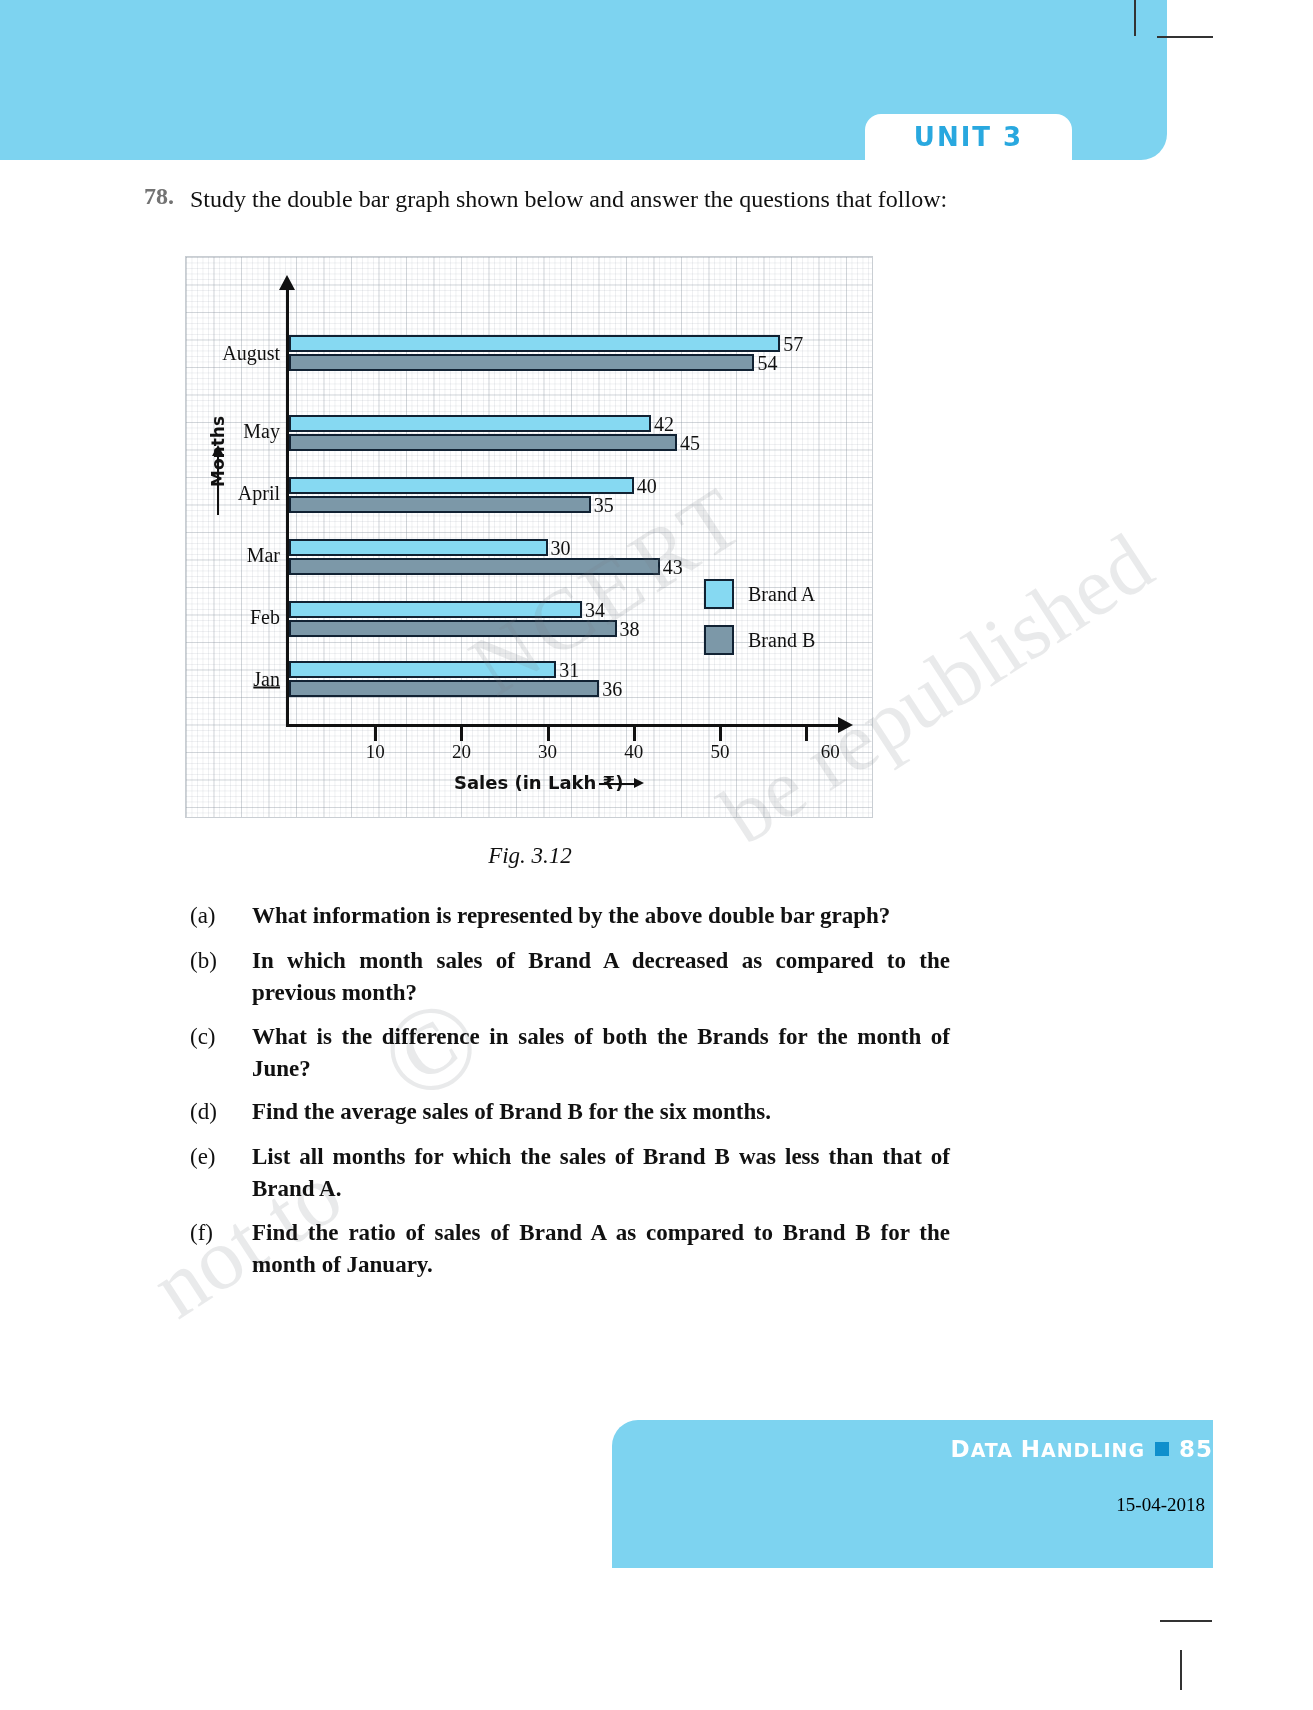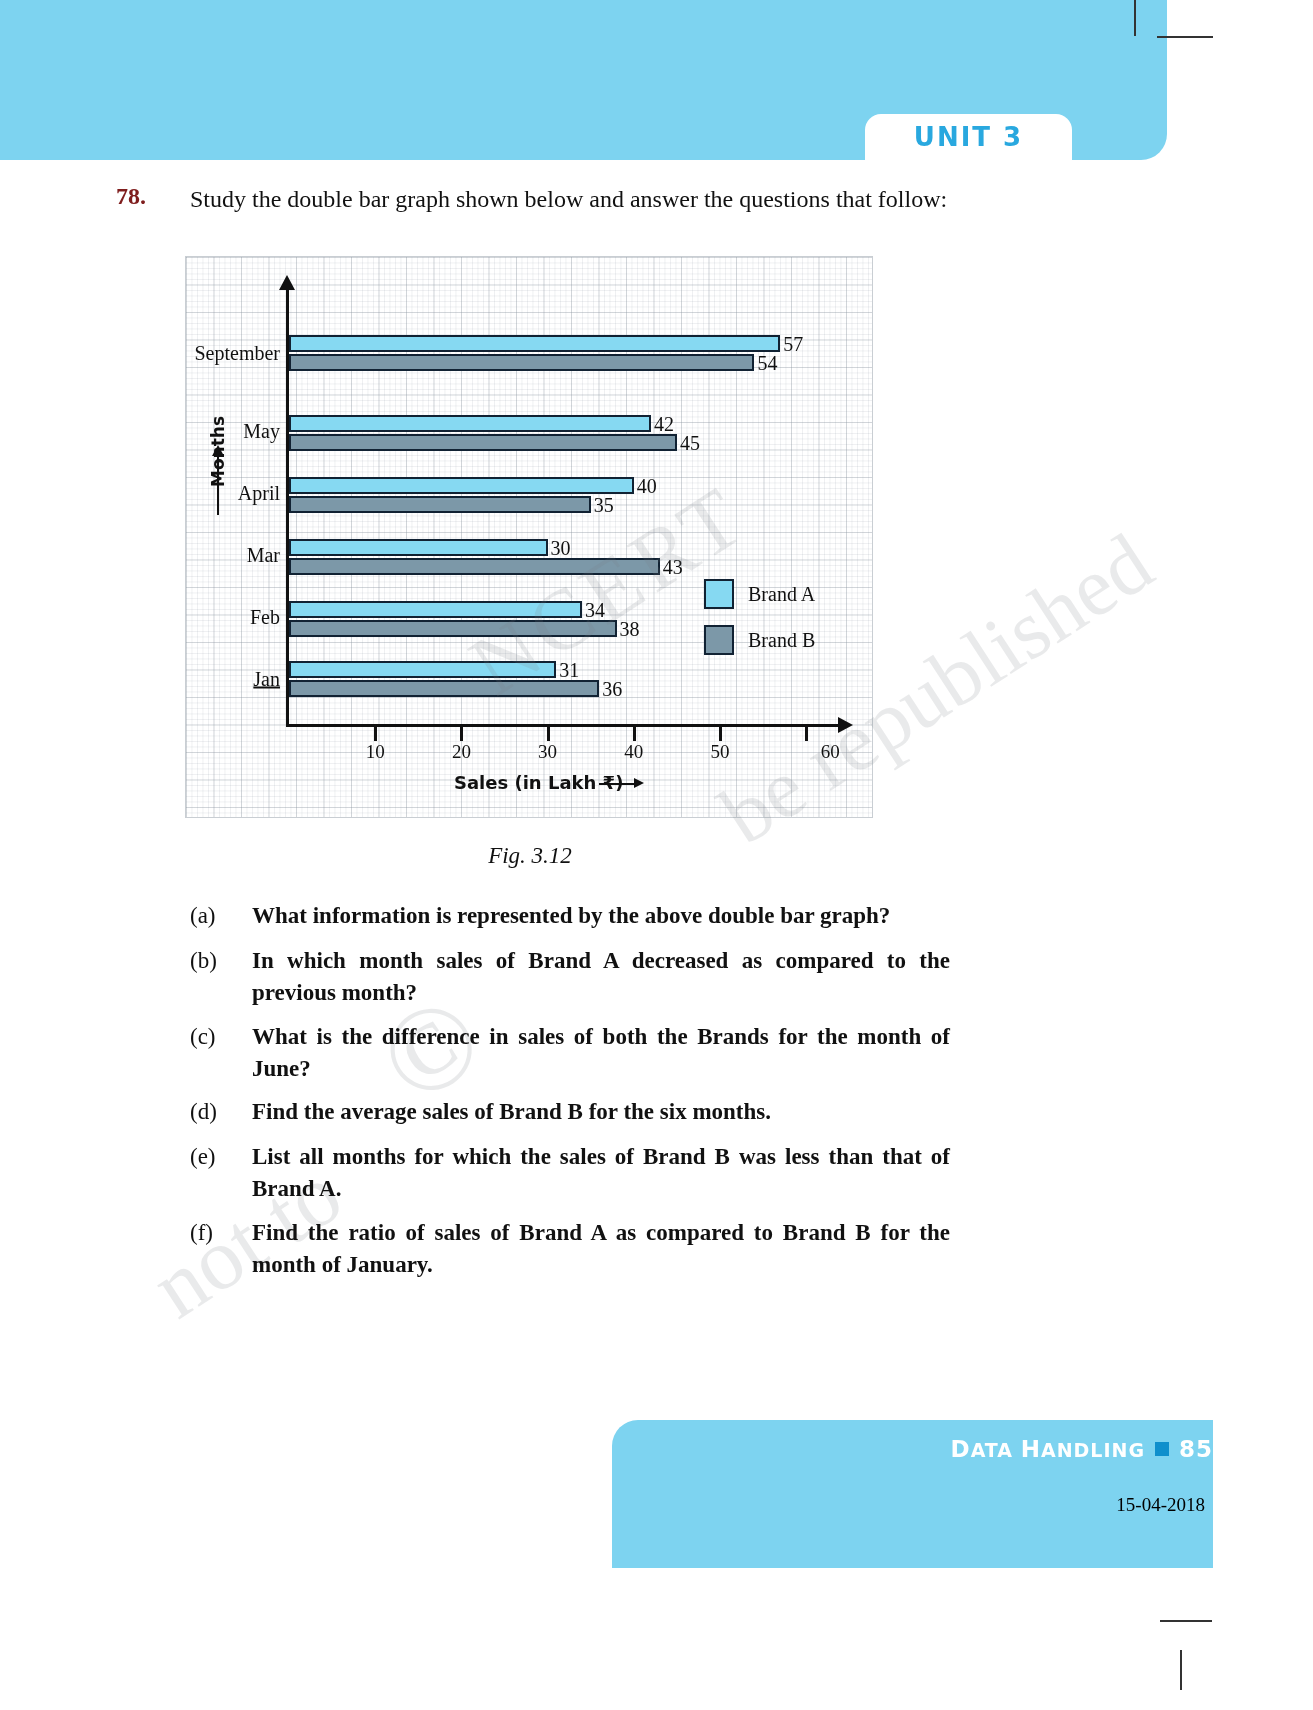--- a/index.html
+++ b/index.html
@@ -36,22 +36,22 @@
   }
   
   .cropmark{ position:absolute; background:#333; }
   .cm1{ left:1134px; top:0; width:2px; height:36px; }
   .cm2{ left:1157px; top:36px; width:56px; height:2px; }
   .cm3{ left:1180px; top:1650px; width:2px; height:40px;}
   .cm4{ left:1160px; top:1620px; width:52px; height:2px;}
 
   
   .q-number{
-    position:absolute; left:116px; top:183px;
-    font-size:24px; font-weight:bold; color:#7f1d1d;
+    position:absolute; left:144px; top:183px;
+    font-size:24px; font-weight:bold; color:#737373;
   }
   .q-text{
     position:absolute; left:190px; top:183px;
     width:760px;
     font-size:24px; line-height:33px; color:#111;
   }
 
   
   .figure-box{
     position:absolute; left:185px; top:256px;
@@ -279,21 +279,21 @@
       <div class="monthlabel" style="left: 0px; width: 94px; top: 236px;">April</div>
       <div class="bar a" style="left: 103px; top: 220px; width: 344.8px;"></div>
       <div class="barval" style="left: 450.8px; top: 218px;">40</div>
       <div class="bar b" style="left: 103px; top: 239px; width: 301.7px;"></div>
       <div class="barval" style="left: 407.7px; top: 237px;">35</div>
       <div class="monthlabel" style="left: 0px; width: 94px; top: 174px;">May</div>
       <div class="bar a" style="left: 103px; top: 158px; width: 362.04px;"></div>
       <div class="barval" style="left: 468.04px; top: 156px;">42</div>
       <div class="bar b" style="left: 103px; top: 177px; width: 387.9px;"></div>
       <div class="barval" style="left: 493.9px; top: 175px;">45</div>
-      <div class="monthlabel" style="left: 0px; width: 94px; top: 96px;">September</div>
+      <div class="monthlabel" style="left: 0px; width: 94px; top: 96px;">August</div>
       <div class="bar a" style="left: 103px; top: 78px; width: 491.34px;"></div>
       <div class="barval" style="left: 597.34px; top: 76px; text-align: center;">57</div>
       <div class="bar b" style="left: 103px; top: 97px; width: 465.48px;"></div>
       <div class="barval" style="left: 571.48px; top: 95px;">54</div>
     </div>
 
   <div class="xtitle">Sales (in Lakh ₹)</div>
   <div class="xtitle-arrow"></div>
   <div class="xtitle-arrowhead"></div>
 

